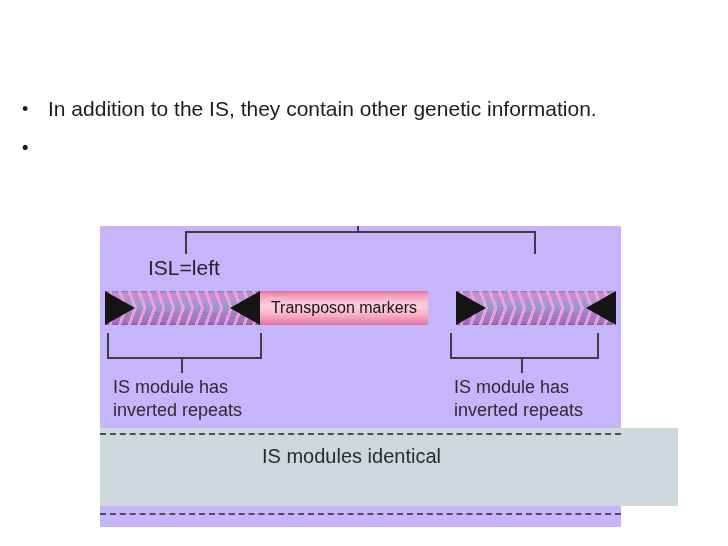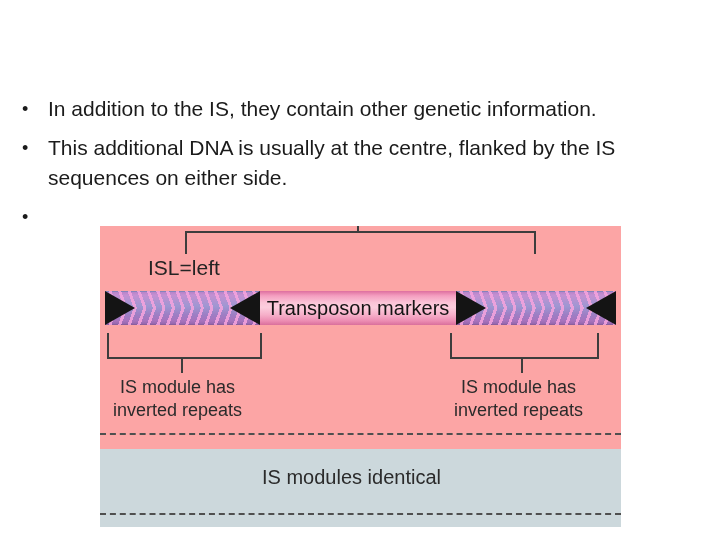--- a/index.html
+++ b/index.html
@@ -35,22 +35,21 @@
     color:#1b1b1b;
   }
   .bullet-marker{
     position:absolute;left:2px;top:0;
     font-size:18px;line-height:30px;
   }
 
   
   .panel{
     position:absolute;left:100px;top:226px;width:521px;height:301px;
-    background:#fca5a5;
-    text-align:center;
+    background:#c4b5fd;
   }
   .line{position:absolute;background:#3d3d3d;}
 
   
   .top-bracket{
     position:absolute;left:85px;top:5px;width:347px;height:21px;
     border-top:2px solid #3d3d3d;
     border-left:2px solid #3d3d3d;
     border-right:2px solid #3d3d3d;
   }
@@ -76,24 +75,24 @@
   .module-right{left:351px;width:160px;}
   .hatch{position:absolute;left:0;width:100%;height:17px;}
   .hatch-top{top:0;background:repeating-linear-gradient(70deg,rgba(246,164,222,.85) 0 3px,rgba(246,164,222,0) 3px 9px);}
   .hatch-bottom{bottom:0;background:repeating-linear-gradient(110deg,rgba(246,164,222,.85) 0 3px,rgba(246,164,222,0) 3px 9px);}
   .tri{position:absolute;top:0;width:30px;height:34px;background:#141414;}
   .tri-right{clip-path:polygon(0 0,100% 50%,0 100%);}
   .tri-left{clip-path:polygon(100% 0,0 50%,100% 100%);}
   .tri-at-left{left:0;}
   .tri-at-right{right:0;}
   .pink-segment{
-    position:absolute;left:155px;top:0;width:196px;height:34px;
+    position:absolute;left:155px;top:0;width:168px;height:34px;
     background:linear-gradient(180deg,#de6f9f 0%,#f49ec0 14%,#fbc4d7 34%,#fccddd 48%,#f6afc9 70%,#ec8cb2 88%,#d96f9c 100%);
     display:flex;align-items:center;justify-content:center;
-    font-size:20px;color:#141414;
+    font-size:16px;color:#141414;
   }
 
   
   .bottom-bracket{
     position:absolute;top:107px;height:24px;
     border-bottom:2px solid #3d3d3d;
     border-left:2px solid #3d3d3d;
     border-right:2px solid #3d3d3d;
   }
   .bl-bracket{left:7px;width:151px;}
@@ -106,42 +105,41 @@
     font-size:18px;line-height:23px;color:#2b2b2b;
   }
   .caption-left{left:13px;}
   .caption-right{left:354px;}
 
   
   .dash{position:absolute;left:0;width:521px;border-top:2px dashed #4f4f4f;}
   .dash-top{top:207px;}
   .dash-bottom{top:287px;}
   .band{
-    position:absolute;left:0;top:223px;width:521px;height:78px;
+    position:absolute;left:0;top:202px;width:578px;height:78px;
     background:#ccd8dc;
   }
   .band-caption{
     position:absolute;left:162px;top:16px;
     font-size:20px;line-height:24px;color:#2b2b2b;
   }
 </style>
 </head>
 <body>
 
 <div class="slide">
 
 
   <ul class="bullets">
     <li>
       <span class="bullet-marker">•</span>
       <span>In addition to the IS, they contain other genetic information.</span>
     </li>
     <li>
       <span class="bullet-marker">•</span>
-      <span>This additional DNA is usually at the centre, flanked by the IS sequences on either side.</span>
     </li>
     <li>
       <span class="bullet-marker">•</span>
     </li>
   </ul>
 
   <div class="panel">
 
     <div class="top-bracket"></div>
     <div class="line top-bracket-tick"></div>

